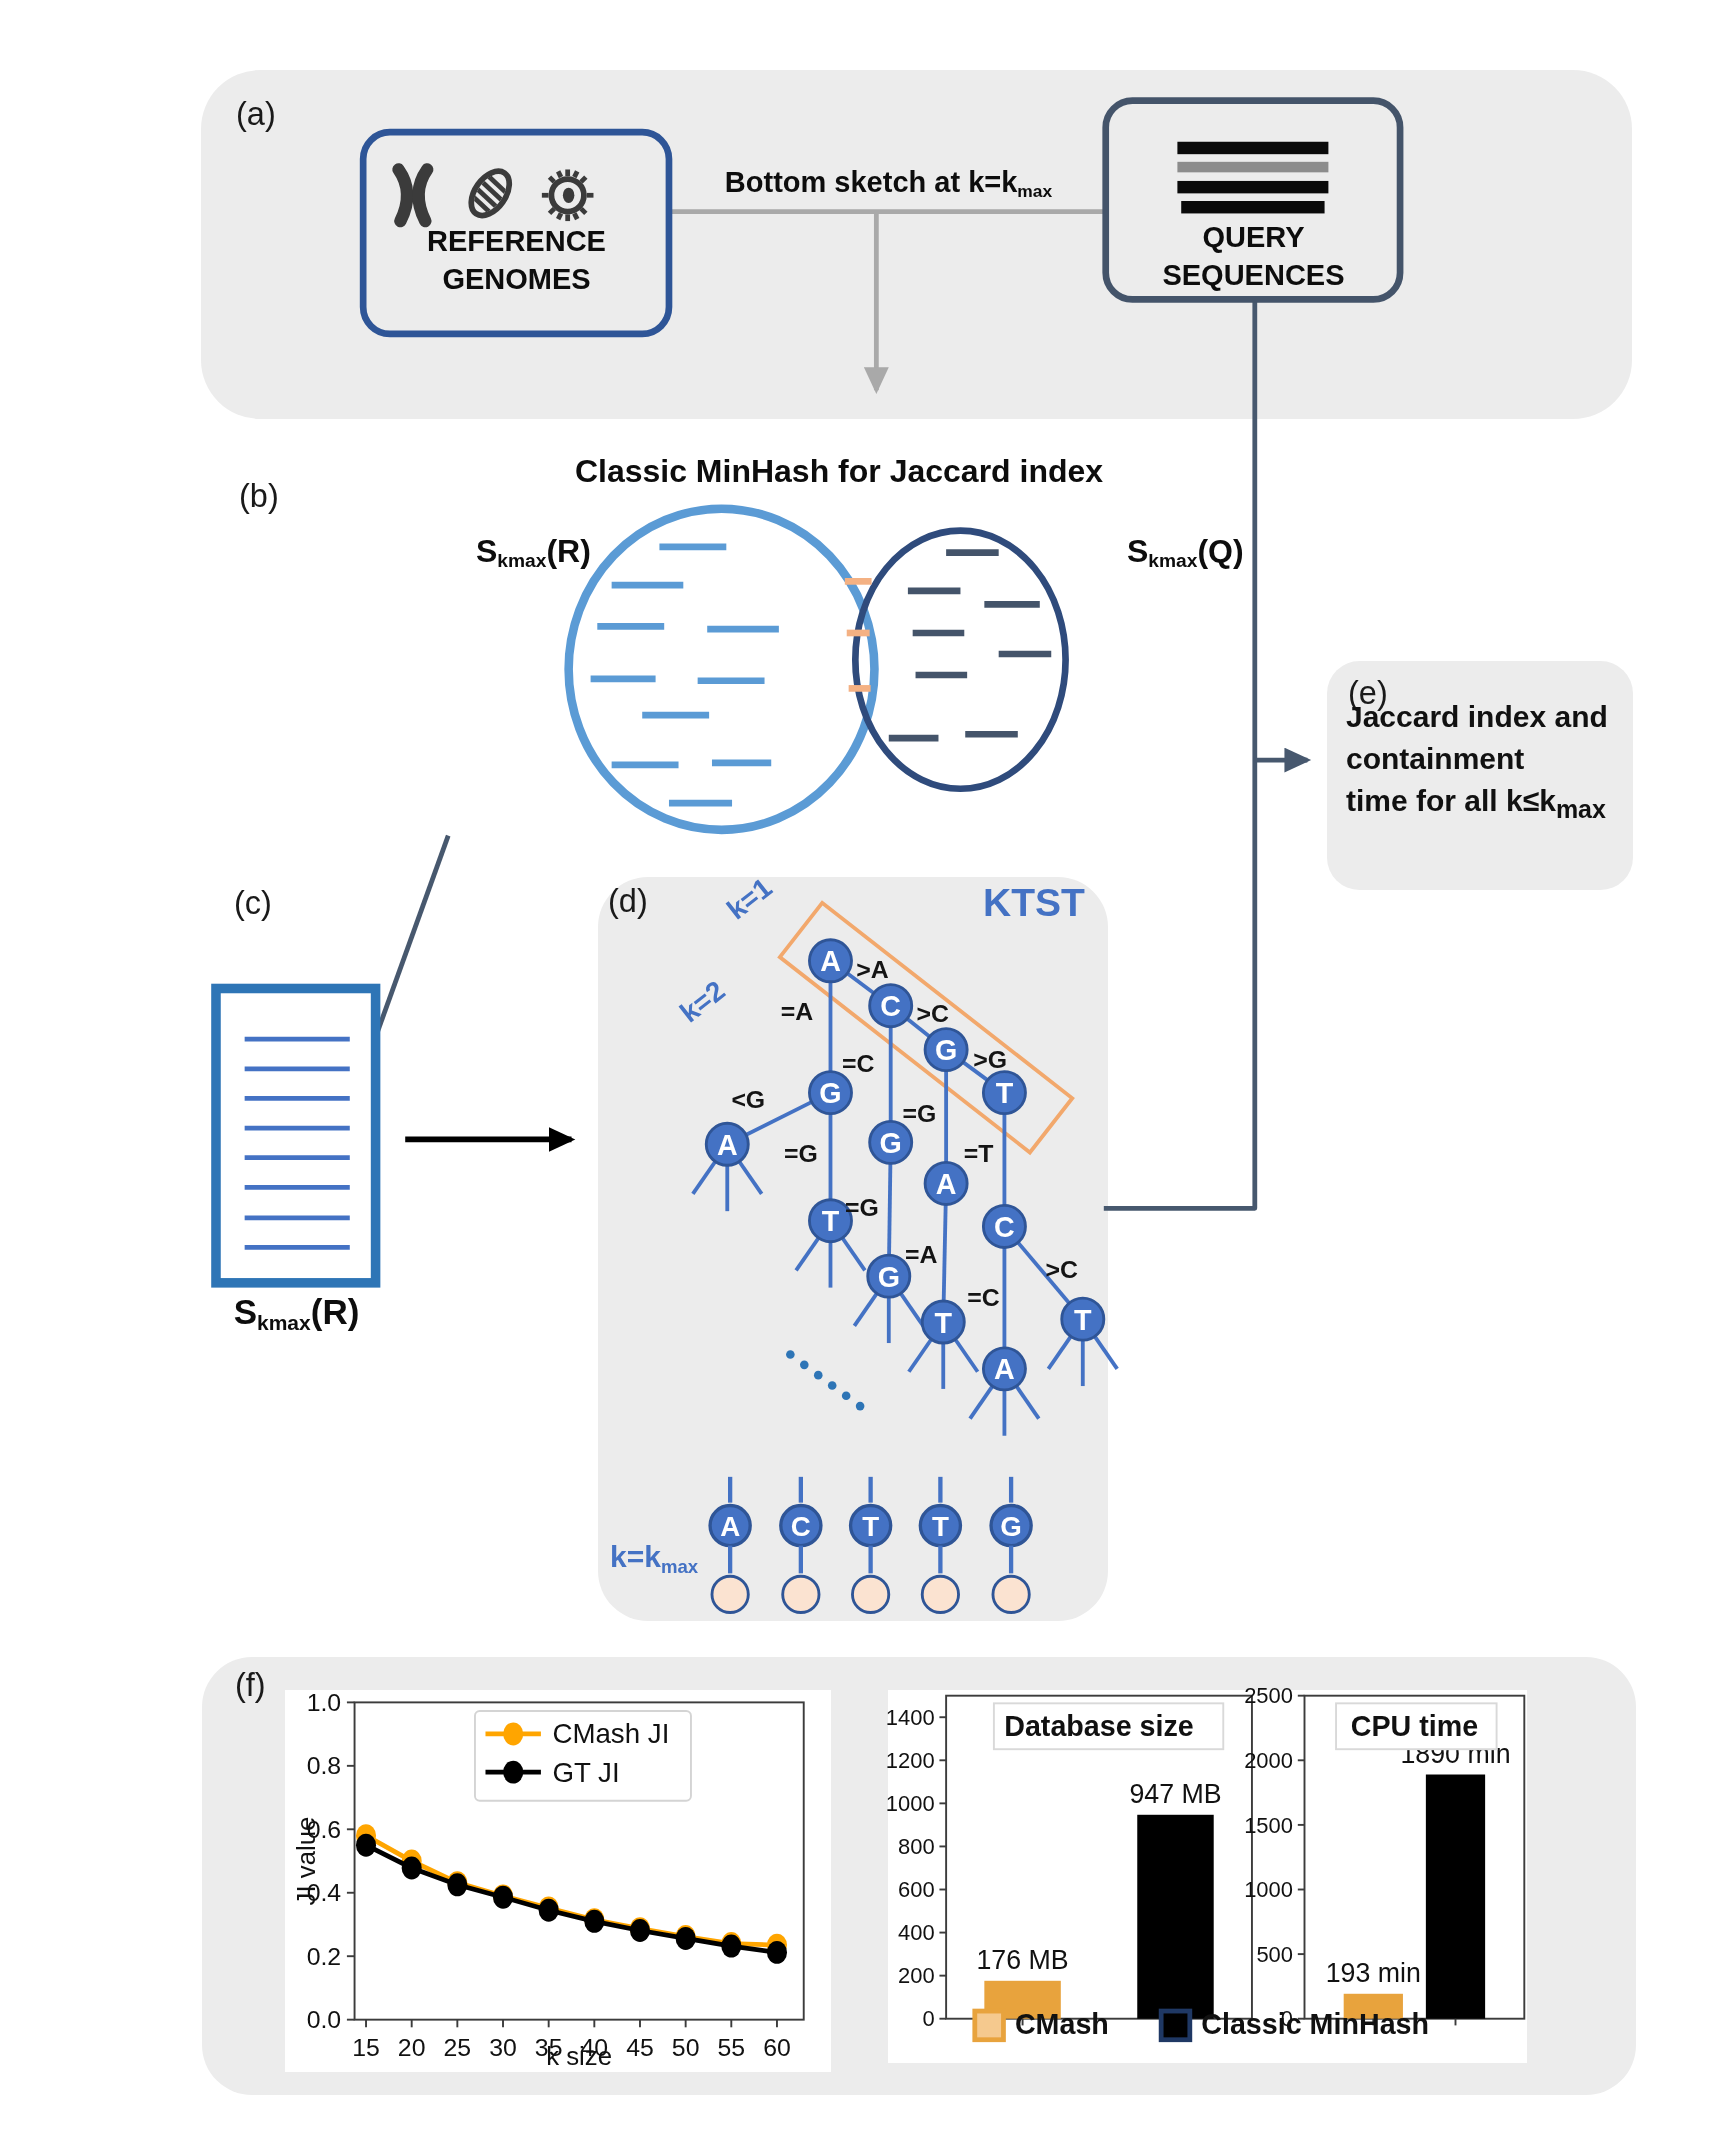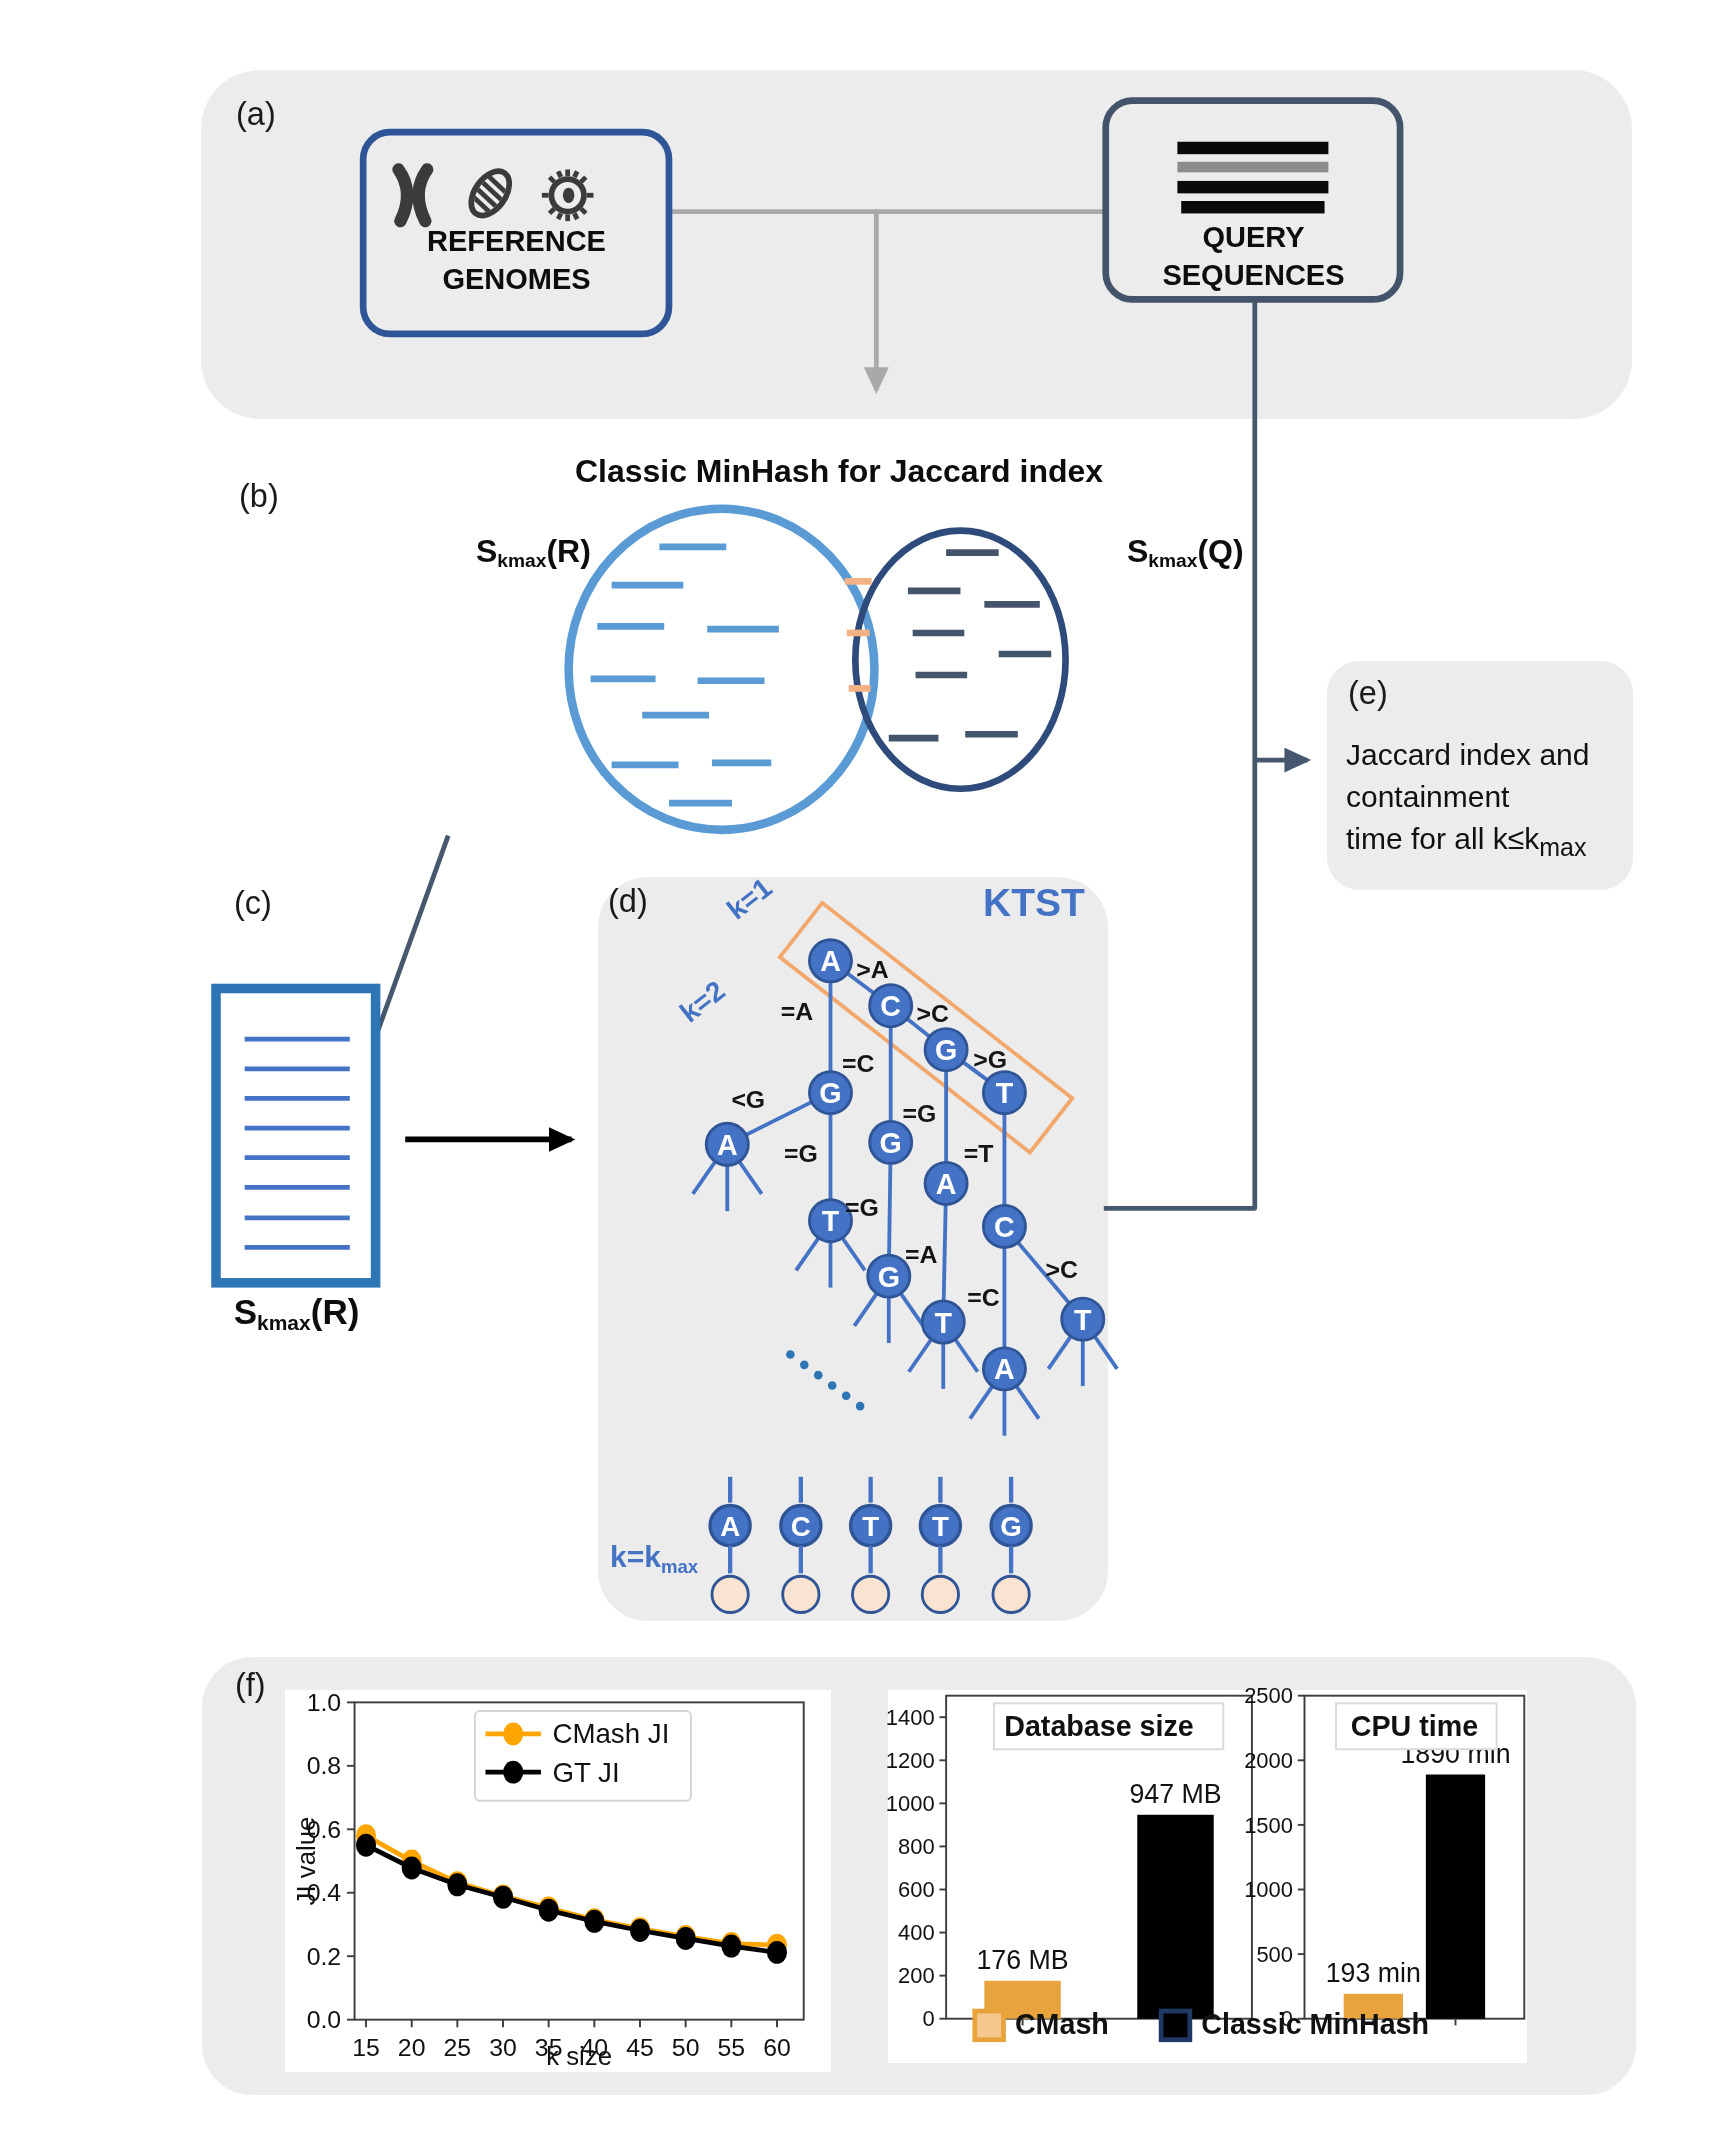--- a/index.html
+++ b/index.html
@@ -369,20 +369,23 @@
         <text x="1480" y="1816" text-anchor="middle" font-size="30" font-weight="bold" fill="#111">CPU time</text>
         <rect x="1020" y="2104" width="30" height="30" fill="#F5C98E" stroke="#E8A33D" stroke-width="5"></rect>
         <text x="1062" y="2128" font-size="30" font-weight="bold" fill="#111">CMash</text>
         <rect x="1215" y="2104" width="30" height="30" fill="#000000" stroke="#1F3864" stroke-width="5"></rect>
         <text x="1257" y="2128" font-size="30" font-weight="bold" fill="#111">Classic MinHash</text>
       </g>
   </svg>
 
   <div class="plabel" style="left:236px;top:96px;">(a)</div>
 
+  <div class="boxtitle subtle" style="left:688px;top:163px;width:401px;">
+    <span>Bottom sketch at k=k</span><sub>max</sub>
+  </div>
 
   <div class="boxtitle" style="left:378px;top:222px;width:277px;line-height:38px;">
     <div>REFERENCE</div>
     <div>GENOMES</div>
   </div>
 
   <div class="boxtitle" style="left:1114px;top:218px;width:279px;line-height:38px;">
     <div>QUERY</div>
     <div>SEQUENCES</div>
   </div>
@@ -391,21 +394,21 @@
   <div class="boxtitle" style="left:552px;top:452px;width:574px;font-size:32px;">Classic MinHash for Jaccard index</div>
 
   <div class="venn-label" style="left:476px;top:533px;">
     <span>S</span><sub>kmax</sub><span>(R)</span>
   </div>
   <div class="venn-label" style="left:1099px;top:533px;margin-left:28px;">
     <span>S</span><sub>kmax</sub><span>(Q)</span>
   </div>
 
   <div class="plabel" style="left:1348px;top:675px;">(e)</div>
-  <div class="etext" style="left:1346px;top:734px;width:279px;">
+  <div class="etext" style="left:1346px;top:696px;width:279px;font-weight:bold;">
     <div>Jaccard index and</div>
     <div>containment</div>
     <div><span>time for all k≤k</span><sub>max</sub></div>
   </div>
 
   <div class="plabel" style="left:234px;top:885px;">(c)</div>
   <div class="venn-label" style="left:215px;top:1292px;width:163px;text-align:center;font-size:35px;">
     <span>S</span><sub>kmax</sub><span>(R)</span>
   </div>
 

